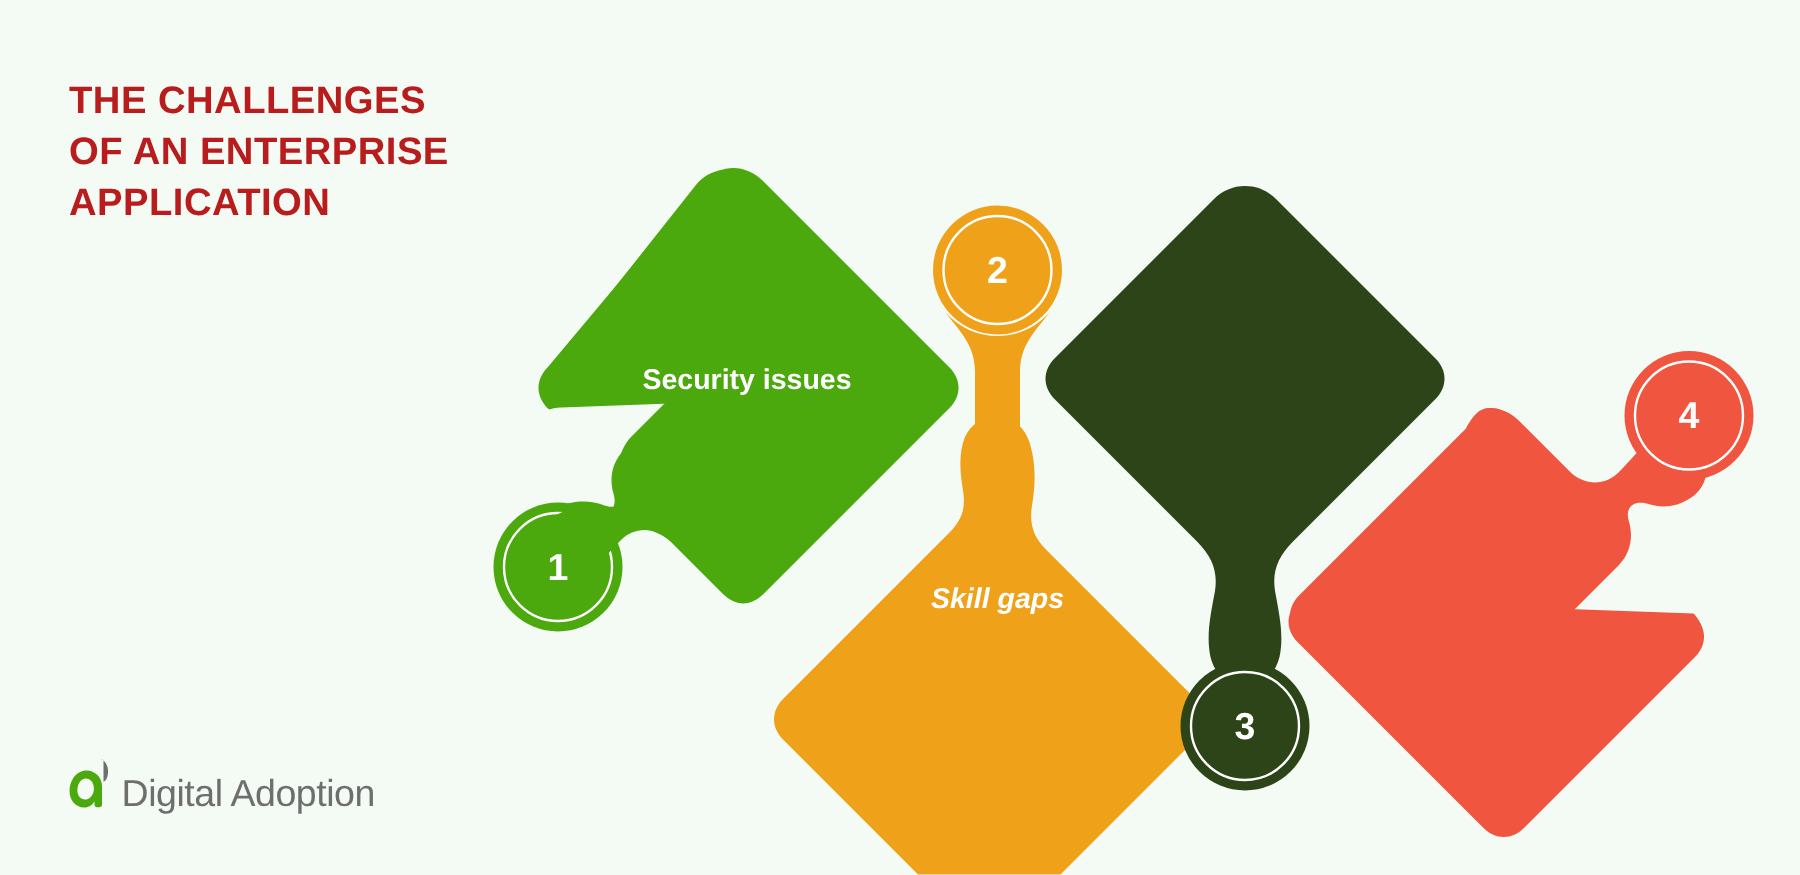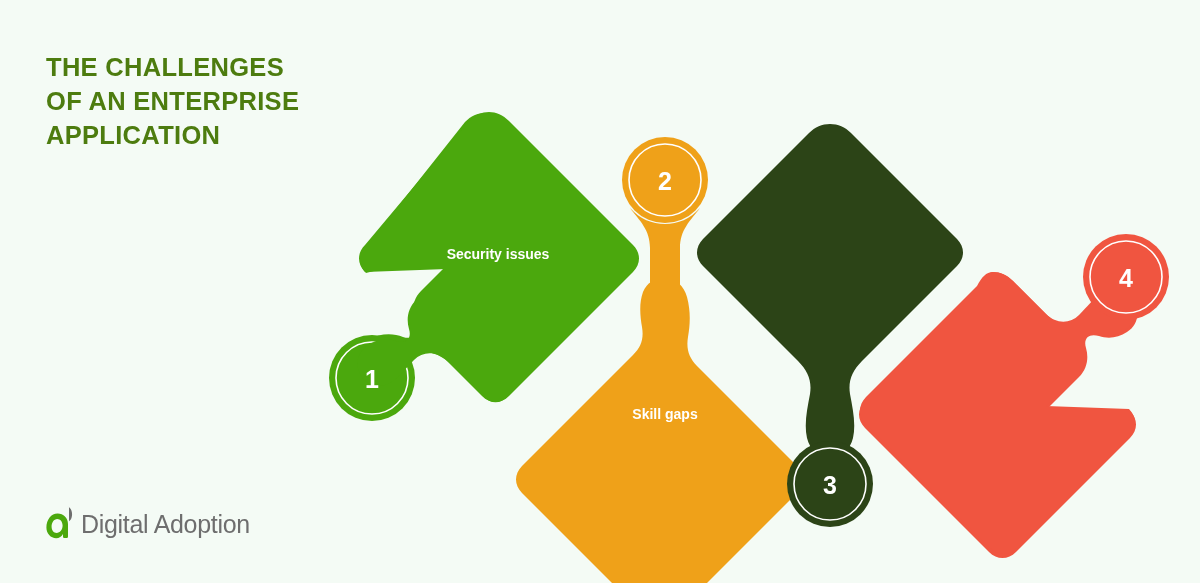--- a/index.html
+++ b/index.html
@@ -25,32 +25,32 @@
   #title {
     position: absolute;
     left: 46px;
     top: 50px;
     width: 330px;
     margin: 0;
     font-size: 25.5px;
     line-height: 34px;
     font-weight: bold;
     letter-spacing: 0.3px;
-    color: #4d7c0f;
+    color: #b91c1c;
     text-transform: uppercase;
     white-space: pre-line;
   }
 
   
   #logo {
     position: absolute;
     left: 44px;
     top: 505px;
     display: flex;
-    align-items: center;
+    align-items: flex-end;
     gap: 3px;
   }
   #logo-mark {
     display: block;
     width: 34px;
     height: 36px;
   }
   #logo-text {
     font-size: 25px;
     font-weight: normal;
@@ -67,21 +67,21 @@
     left: 0;
     top: 0;
     width: 1200px;
     height: 583px;
   }
   .node-label {
     position: absolute;
     text-align: center;
     color: #ffffff;
     font-weight: bold;
-    font-size: 14px;
+    font-size: 19px;
     line-height: 21px;
     white-space: pre-line;
     transform: translate(-50%, -50%);
     pointer-events: none;
   }
   .badge-num {
     position: absolute;
     text-align: center;
     color: #ffffff;
     font-weight: bold;
@@ -236,21 +236,21 @@
                C 858 416 858 405 866 397
                L 977 286
                C 982 277 986 272 993 272 Z"></path>
       <circle cx="1126" cy="277" r="43" fill="#f05540"></circle>
       <circle cx="1126" cy="277" r="36" fill="none" stroke="#ffffff" stroke-width="1.6"></circle>
     </g>
 
   </svg>
 
   <div class="node-label" style="left:498px; top:254px; width:220px;">Security issues</div>
-  <div class="node-label" style="left:665px; top:414px; width:220px;">Skill gaps</div>
+  <div class="node-label" style="left:665px; top:400px; width:220px;font-style:italic;">Skill gaps</div>
 
   <div class="badge-num" style="left:372px; top:379px;">1</div>
   <div class="badge-num" style="left:665px; top:181px;">2</div>
   <div class="badge-num" style="left:830px; top:485px;">3</div>
   <div class="badge-num" style="left:1126px; top:278px;">4</div>
 
   <div id="logo">
     <svg id="logo-mark" viewBox="0 0 34 36">
       <path fill="#6e6e6e" d="M23.4 1.0 C26.6 2.6 28.4 6.0 28.0 10.6 C27.7 13.6 26.6 15.4 25.0 16.2 L25.0 2.0 C24.5 1.5 24.0 1.2 23.4 1.0 Z"></path>
       <path fill="#4ba80d" d="M13.6 8.6 C19.4 8.6 24.0 13.2 24.0 19.0 L24.0 31.5 C24.0 32.4 23.3 33.1 22.4 33.1 L20.6 33.1 C19.7 33.1 19.0 32.4 19.0 31.5 L19.0 29.1 C17.7 31.6 15.2 33.3 12.2 33.3 C6.6 33.3 2.4 28.6 2.4 22.6 C2.4 14.8 7.2 8.6 13.6 8.6 Z M13.2 14.0 C10.0 14.0 7.6 17.6 7.6 21.8 C7.6 25.4 9.7 28.0 12.6 28.0 C15.9 28.0 18.6 24.8 18.6 20.6 C18.6 16.8 16.3 14.0 13.2 14.0 Z"></path>

